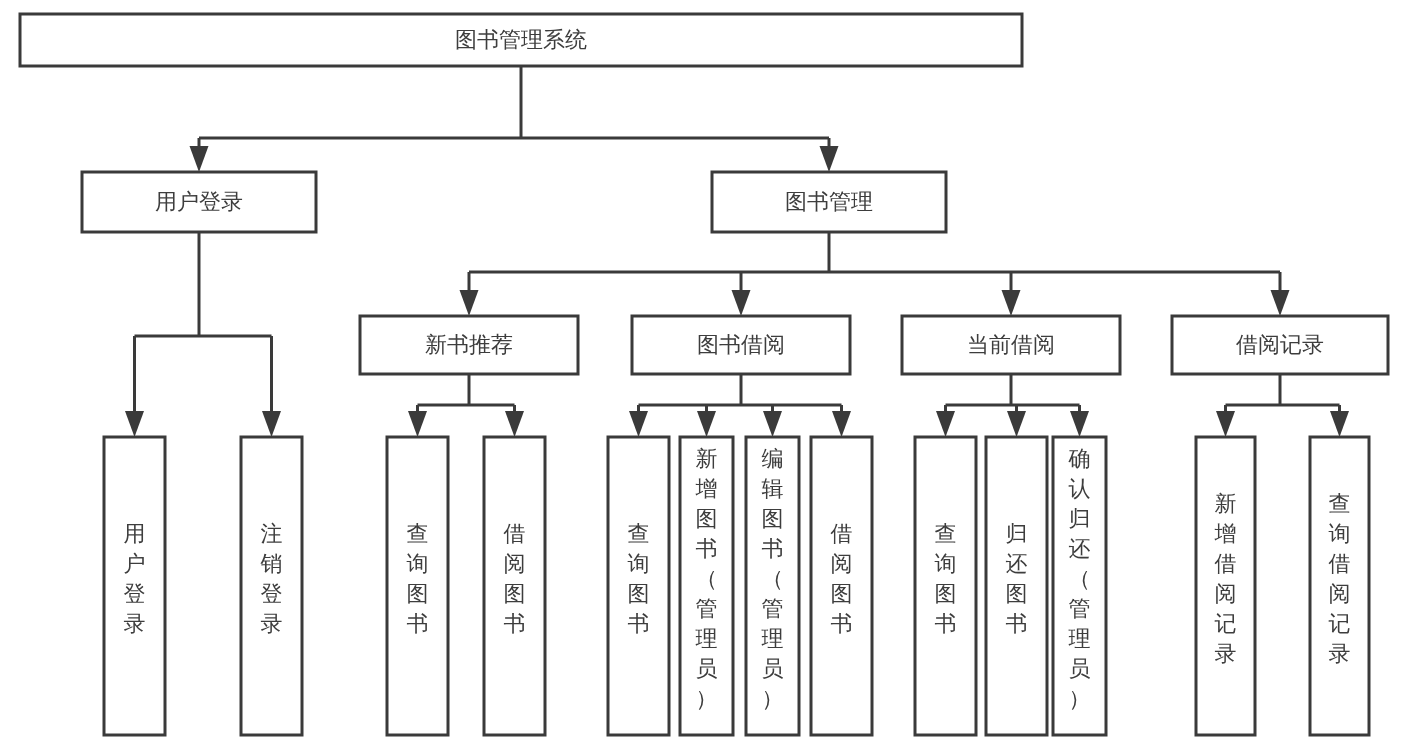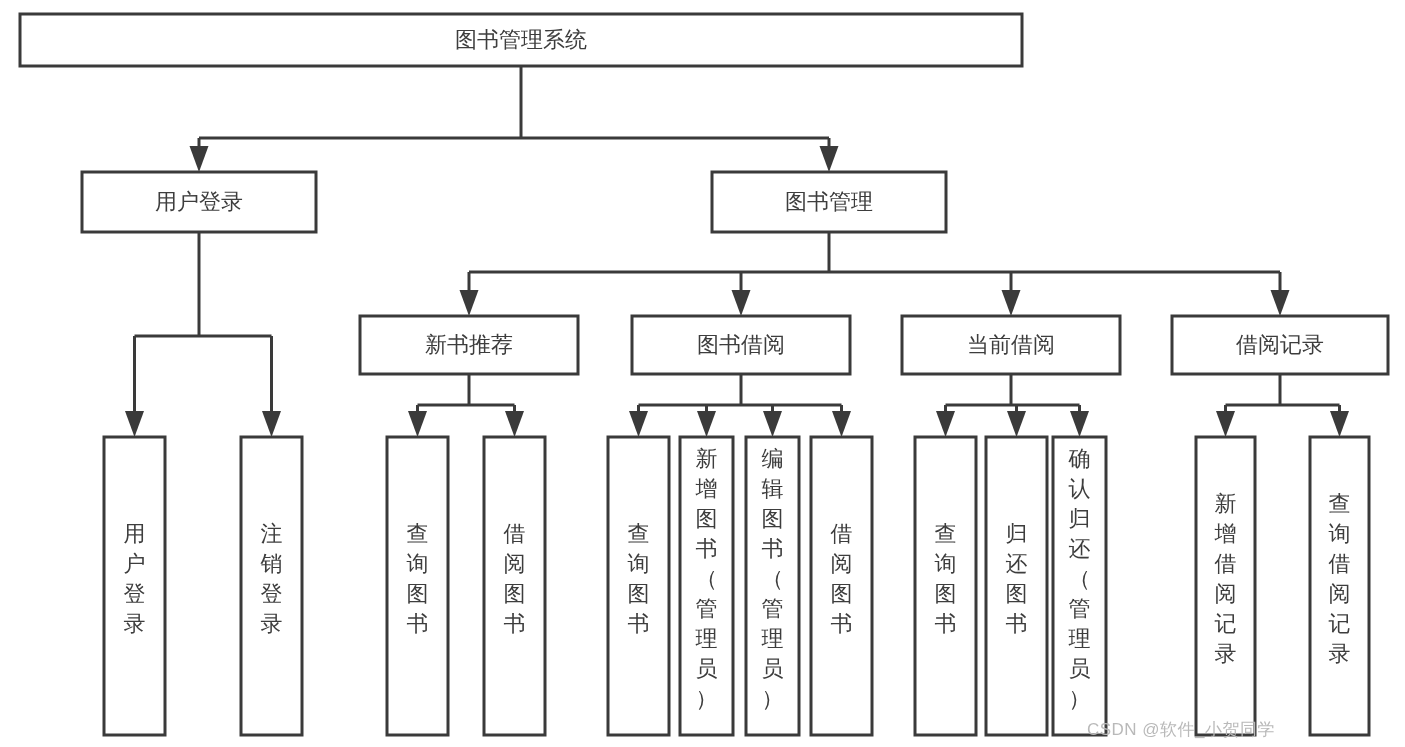--- a/index.html
+++ b/index.html
@@ -202,14 +202,13 @@
         <g>
           <rect class="node-box" x="1196" y="437" width="59" height="298"></rect>
           <text class="node-label-vertical" x="1225.5" y="511"><tspan x="1225.5">新</tspan><tspan x="1225.5" dy="30">增</tspan><tspan x="1225.5" dy="30">借</tspan><tspan x="1225.5" dy="30">阅</tspan><tspan x="1225.5" dy="30">记</tspan><tspan x="1225.5" dy="30">录</tspan></text>
         </g>
         <g>
           <rect class="node-box" x="1310" y="437" width="59" height="298"></rect>
           <text class="node-label-vertical" x="1339.5" y="511"><tspan x="1339.5">查</tspan><tspan x="1339.5" dy="30">询</tspan><tspan x="1339.5" dy="30">借</tspan><tspan x="1339.5" dy="30">阅</tspan><tspan x="1339.5" dy="30">记</tspan><tspan x="1339.5" dy="30">录</tspan></text>
         </g>
       </g>
     </svg>
-  <div class="watermark">CSDN @软件_小贺同学</div>
 </div>
 
 </body></html>

